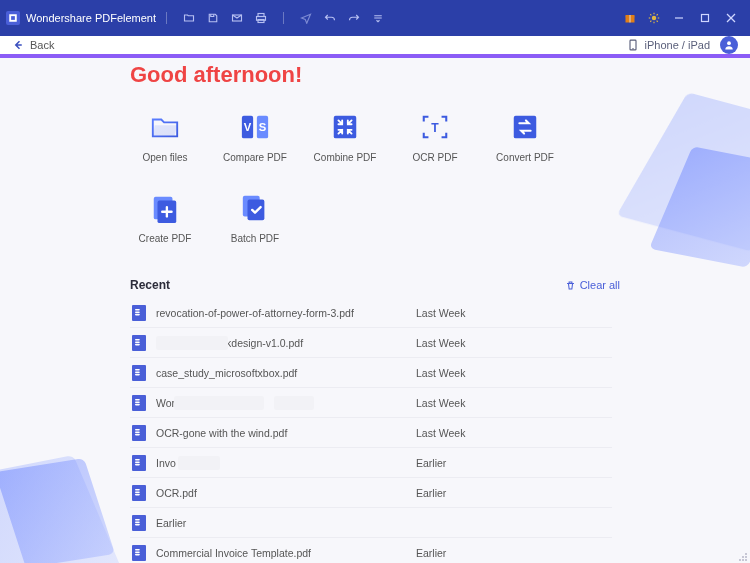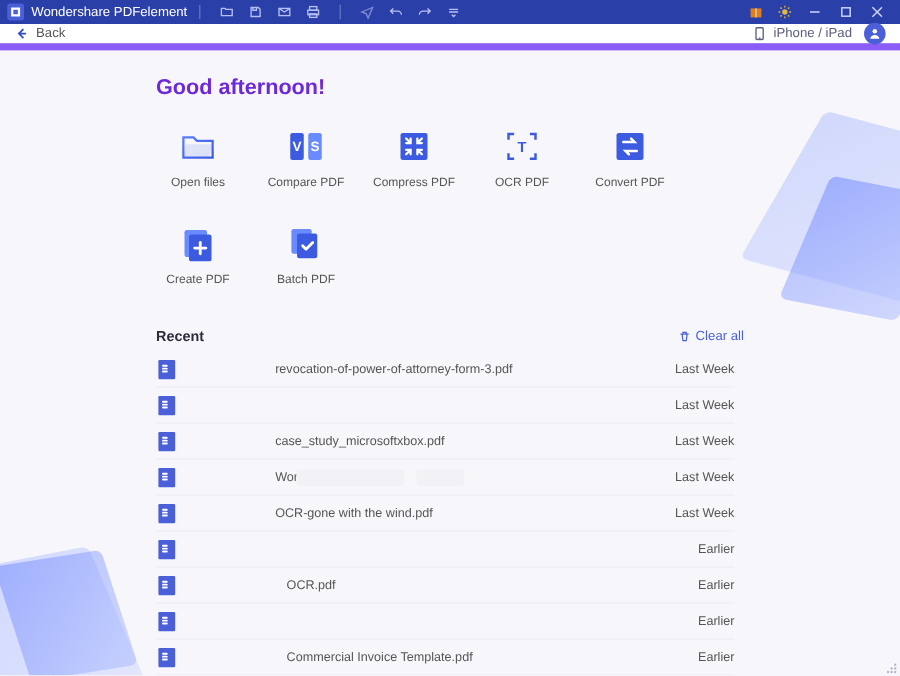--- a/index.html
+++ b/index.html
@@ -7,21 +7,21 @@
     font-family: -apple-system, "Segoe UI", Arial, sans-serif;
     width: 750px;
     height: 563px;
     overflow: hidden;
     background: #f7f7fb;
     position: relative;
     font-size: 12px;
     color: #333;
   }
   .titlebar {
-    height: 20px;
+    height: 36px;
     background: #2b3fa8;
     display: flex;
     align-items: center;
     color: #fff;
     padding: 0 6px;
     font-size: 11px;
   }
   .titlebar .logo {
     width: 14px; height: 14px;
     background: #4a5fd8;
@@ -52,21 +52,21 @@
   .titlebar .sun svg { stroke:none; fill:#ffcc33;}
 
   .subbar {
     height: 22px;
     background: #fff;
     display:flex;
     align-items:center;
     padding: 0 12px;
     font-size: 11px;
     color:#555;
-    border-bottom: 6px solid #8b5cf6;
+    border-bottom: 4px solid #8b5cf6;
   }
   .subbar .back {
     display:flex; align-items:center; gap:6px; cursor:pointer;
   }
   .subbar .back svg { width:12px; height:12px; stroke:#3a4fbf; stroke-width:2; fill:none;}
   .subbar .spacer{flex:1;}
   .subbar .device {
     display:flex; align-items:flex-end; gap:6px;
     color:#5a5f7a;
     cursor:pointer;
@@ -114,23 +114,23 @@
     opacity:.5; transform: rotate(-12deg) skew(6deg,3deg);
     border-radius: 6px;
   }
 
   .content {
     position:relative;
     width: 490px;
     margin: 20px auto 0;
   }
   .greeting {
-    font-size: 18px;
+    font-size: 22px;
     font-weight: 700;
-    color: #6d28d9;
+    color: #ef4444;
     margin-bottom: 24px;
   }
   .actions {
     display:grid;
     grid-template-columns: repeat(5, 1fr);
     column-gap: 20px;
     row-gap: 30px;
     margin-bottom: 34px;
     width: 430px;
   }
@@ -166,21 +166,20 @@
   }
   .recent-list::-webkit-scrollbar { width:6px;}
   .recent-list::-webkit-scrollbar-thumb { background:#c9c9d6; border-radius:3px;}
   .recent-list::-webkit-scrollbar-track { background:transparent;}
 
   .row {
     display:flex; align-items:center;
     height:30px;
     border-bottom:1px solid #ececf2;
     cursor:pointer;
-    justify-content:space-between;
   }
   .row .ficon{
     width:14px;height:16px;
     background:#4a5fd8;
     border-radius:1px;
     margin: 0 10px 0 2px;
     position:relative;
     flex-shrink:0;
   }
   .row .ficon:after{
@@ -379,21 +378,21 @@
             <svg viewBox="0 0 32 32">
               <rect x="4" y="4" width="24" height="24" rx="2" fill="#3d5be0"></rect>
               <g stroke="#fff" stroke-width="2" fill="none" stroke-linecap="round">
                 <path d="M9 9l4 4M13 9v4H9"></path>
                 <path d="M23 9l-4 4M19 9v4h4"></path>
                 <path d="M9 23l4-4M13 23v-4H9"></path>
                 <path d="M23 23l-4-4M19 23v-4h4"></path>
               </g>
             </svg>
           </div>
-          <span class="action-label">Compress PDF</span>
+          <span class="action-label">Combine PDF</span>
         </div>
         <div class="action">
           <div class="icon">
             <svg viewBox="0 0 32 32">
               <g stroke="#3d5be0" stroke-width="2.2" fill="none">
                 <path d="M4 10V5h5M28 10V5h-5M4 22v5h5M28 22v5h-5"></path>
               </g>
               <text x="16" y="21" font-size="13" text-anchor="middle" fill="#3d5be0" font-weight="bold">T</text>
             </svg>
           </div>
@@ -445,39 +444,41 @@
       </div>
     </div>
     <div class="recent-list" id="recent-list">
         <div class="row">
           <div class="ficon"></div>
           <div class="fname">revocation-of-power-of-attorney-form-3.pdf</div>
           <div class="ftime">Last Week</div>
         </div>
         <div class="row">
           <div class="ficon"></div>
+          <div class="fname">                       2021BrandBookdesign-v1.0.pdf<div class="redact" style="left:0px;width:72px"></div></div>
           <div class="ftime">Last Week</div>
         </div>
         <div class="row">
           <div class="ficon"></div>
           <div class="fname">case_study_microsoftxbox.pdf</div>
           <div class="ftime">Last Week</div>
         </div>
         <div class="row">
           <div class="ficon"></div>
           <div class="fname">Wor<div class="redact" style="left:18px;width:90px"></div><div class="redact" style="left:118px;width:40px"></div></div>
           <div class="ftime">Last Week</div>
         </div>
         <div class="row">
           <div class="ficon"></div>
           <div class="fname">OCR-gone with the wind.pdf</div>
           <div class="ftime">Last Week</div>
         </div>
         <div class="row">
           <div class="ficon"></div>
+          <div class="fname">Invo                    009.pdf<div class="redact" style="left:22px;width:42px"></div></div>
           <div class="ftime">Earlier</div>
         </div>
         <div class="row">
           <div class="ficon"></div>
           <div class="fname">OCR.pdf</div>
           <div class="ftime">Earlier</div>
         </div>
         <div class="row">
           <div class="ficon"></div>
           <div class="ftime">Earlier</div>

